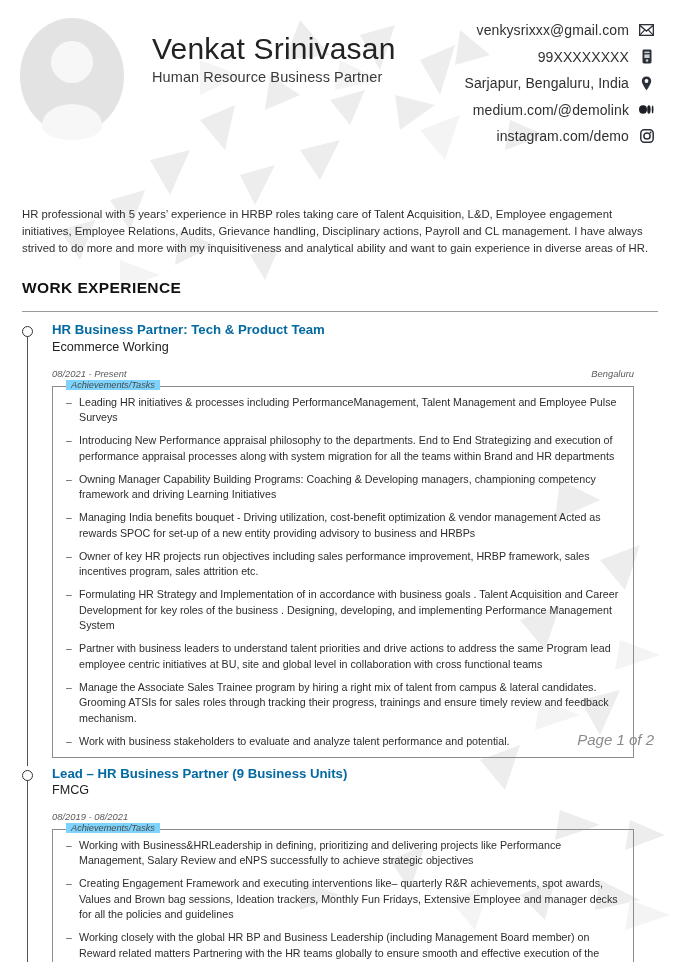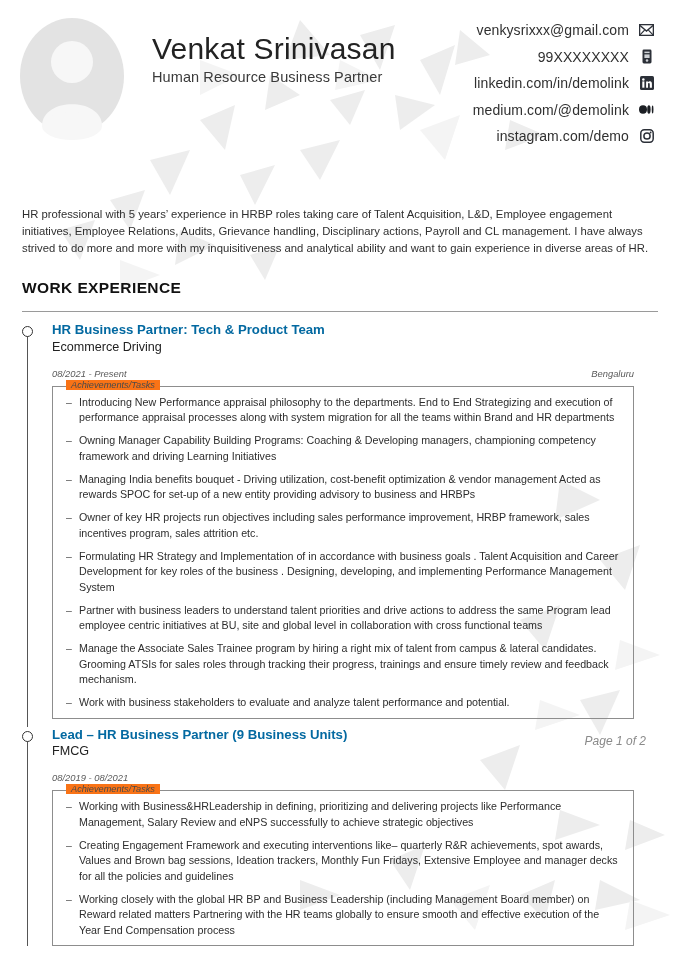--- a/index.html
+++ b/index.html
@@ -168,21 +168,21 @@
   
   .ach {
     position:relative;
     margin-top:7px;
     margin-right:24px;
     padding:0 14px 6px 14px;
   }
   .ach-legend {
     position:absolute;
     top:-1px; left:14px;
-    background:#f97316;
+    background:#7dd3fc;
     padding:0 5px;
     font-size:9.2px;
     font-style:italic;
     color:#4a4a4a;
     transform:translateY(-50%);
     z-index:2;
   }
   .ach-box {
     position:absolute;
     inset:0;
@@ -215,23 +215,23 @@
     content:"–";
     position:absolute;
     left:0; top:0;
     color:#555;
     font-size:10.5px;
   }
 
   
   .footer {
     position:absolute;
-    right:34px;
+    right:26px;
     bottom:22px;
-    font-size:12px;
+    font-size:15px;
     font-style:italic;
     color:#8a8a8a;
     z-index:2;
     margin-left:16px;
   }
 </style>
 </head>
 <body>
 
 <svg class="watermark" width="680" height="962" viewBox="0 0 680 962" aria-hidden="true">
@@ -312,32 +312,30 @@
         <span class="contact-ico">
           <svg width="10" height="15" viewBox="0 0 10 15">
             <rect x="0.5" y="0.5" width="9" height="14" rx="1.4" fill="#2c3038"></rect>
             <rect x="2.4" y="2.6" width="5.2" height="1.5" fill="#cfd2d6"></rect>
             <rect x="2.4" y="5.4" width="5.2" height="3.6" fill="#cfd2d6"></rect>
             <circle cx="5" cy="11.6" r="1.25" fill="#cfd2d6"></circle>
           </svg>
         </span>
       </div>
 
-
       <div class="contact-row">
-        <span class="contact-text">linkedin.com/in/demolink</span>
+        <span class="contact-text">Sarjapur, Bengaluru, India</span>
         <span class="contact-ico">
-          <svg width="14" height="14" viewBox="0 0 14 14">
-            <rect x="0" y="0" width="14" height="14" rx="1.6" fill="#2c3038"></rect>
-            <rect x="2.3" y="5.4" width="2.1" height="6.3" fill="#ffffff"></rect>
-            <circle cx="3.35" cy="3.5" r="1.25" fill="#ffffff"></circle>
-            <path d="M6.1 11.7 V5.4 H8.1 V6.3 C8.5 5.6 9.3 5.2 10.1 5.3 C11.3 5.4 11.9 6.3 11.9 7.8 V11.7 H9.8 V8.2 C9.8 7.4 9.5 7 8.9 7 C8.3 7 8.0 7.45 8.0 8.2 V11.7 Z" fill="#ffffff"></path>
+          <svg width="11" height="15" viewBox="0 0 11 15">
+            <path d="M5.5 0.6 C2.6 0.6 0.8 2.7 0.8 5.1 C0.8 8.3 5.5 14.4 5.5 14.4 C5.5 14.4 10.2 8.3 10.2 5.1 C10.2 2.7 8.4 0.6 5.5 0.6 Z" fill="#2c3038"></path>
+            <circle cx="5.5" cy="5" r="1.9" fill="#ffffff"></circle>
           </svg>
         </span>
       </div>
+
 
       <div class="contact-row">
         <span class="contact-text">medium.com/@demolink</span>
         <span class="contact-ico">
           <svg width="15" height="9" viewBox="0 0 15 9">
             <ellipse cx="4" cy="4.5" rx="4" ry="4.2" fill="#1c1f24"></ellipse>
             <ellipse cx="9.9" cy="4.5" rx="1.7" ry="4.2" fill="#1c1f24"></ellipse>
             <ellipse cx="13.6" cy="4.5" rx="0.85" ry="4" fill="#1c1f24"></ellipse>
           </svg>
         </span>
@@ -363,31 +361,32 @@
     <div class="section-title">WORK EXPERIENCE</div>
     <div class="section-rule"></div>
 
     <div class="jobs">
 
       <div class="job">
         <span class="tl-dot"></span>
         <span class="tl-line"></span>
 
         <div class="job-role">HR Business Partner: Tech &amp; Product Team</div>
-        <div class="job-org">Ecommerce Driving</div>
+        <div class="job-org">Ecommerce Working</div>
         <div class="job-meta">
           <span>08/2021 - Present</span>
           <span>Bengaluru</span>
         </div>
 
         <div class="ach">
           <span class="ach-box"></span>
           <span class="ach-legend">Achievements/Tasks</span>
           <div class="ach-inner">
             <ul class="bullets">
+              <li>Leading HR initiatives &amp; processes including PerformanceManagement, Talent Management and Employee Pulse Surveys</li>
               <li>Introducing New Performance appraisal philosophy to the departments. End to End Strategizing and execution of performance appraisal processes along with system migration for all the teams within Brand and HR departments</li>
               <li>Owning Manager Capability Building Programs: Coaching &amp; Developing managers, championing competency framework and driving Learning Initiatives</li>
               <li>Managing India benefits bouquet - Driving utilization, cost-benefit optimization &amp; vendor management Acted as rewards SPOC for set-up of a new entity providing advisory to business and HRBPs</li>
               <li>Owner of key HR projects run objectives including sales performance improvement, HRBP framework, sales incentives program, sales attrition etc.</li>
               <li>Formulating HR Strategy and Implementation of in accordance with business goals . Talent Acquisition and Career Development for key roles of the business . Designing, developing, and implementing Performance Management System</li>
               <li>Partner with business leaders to understand talent priorities and drive actions to address the same Program lead employee centric initiatives at BU, site and global level in collaboration with cross functional teams</li>
               <li>Manage the Associate Sales Trainee program by hiring a right mix of talent from campus &amp; lateral candidates. Grooming ATSIs for sales roles through tracking their progress, trainings and ensure timely review and feedback mechanism.</li>
               <li>Work with business stakeholders to evaluate and analyze talent performance and potential.</li>
             </ul>
           </div>

